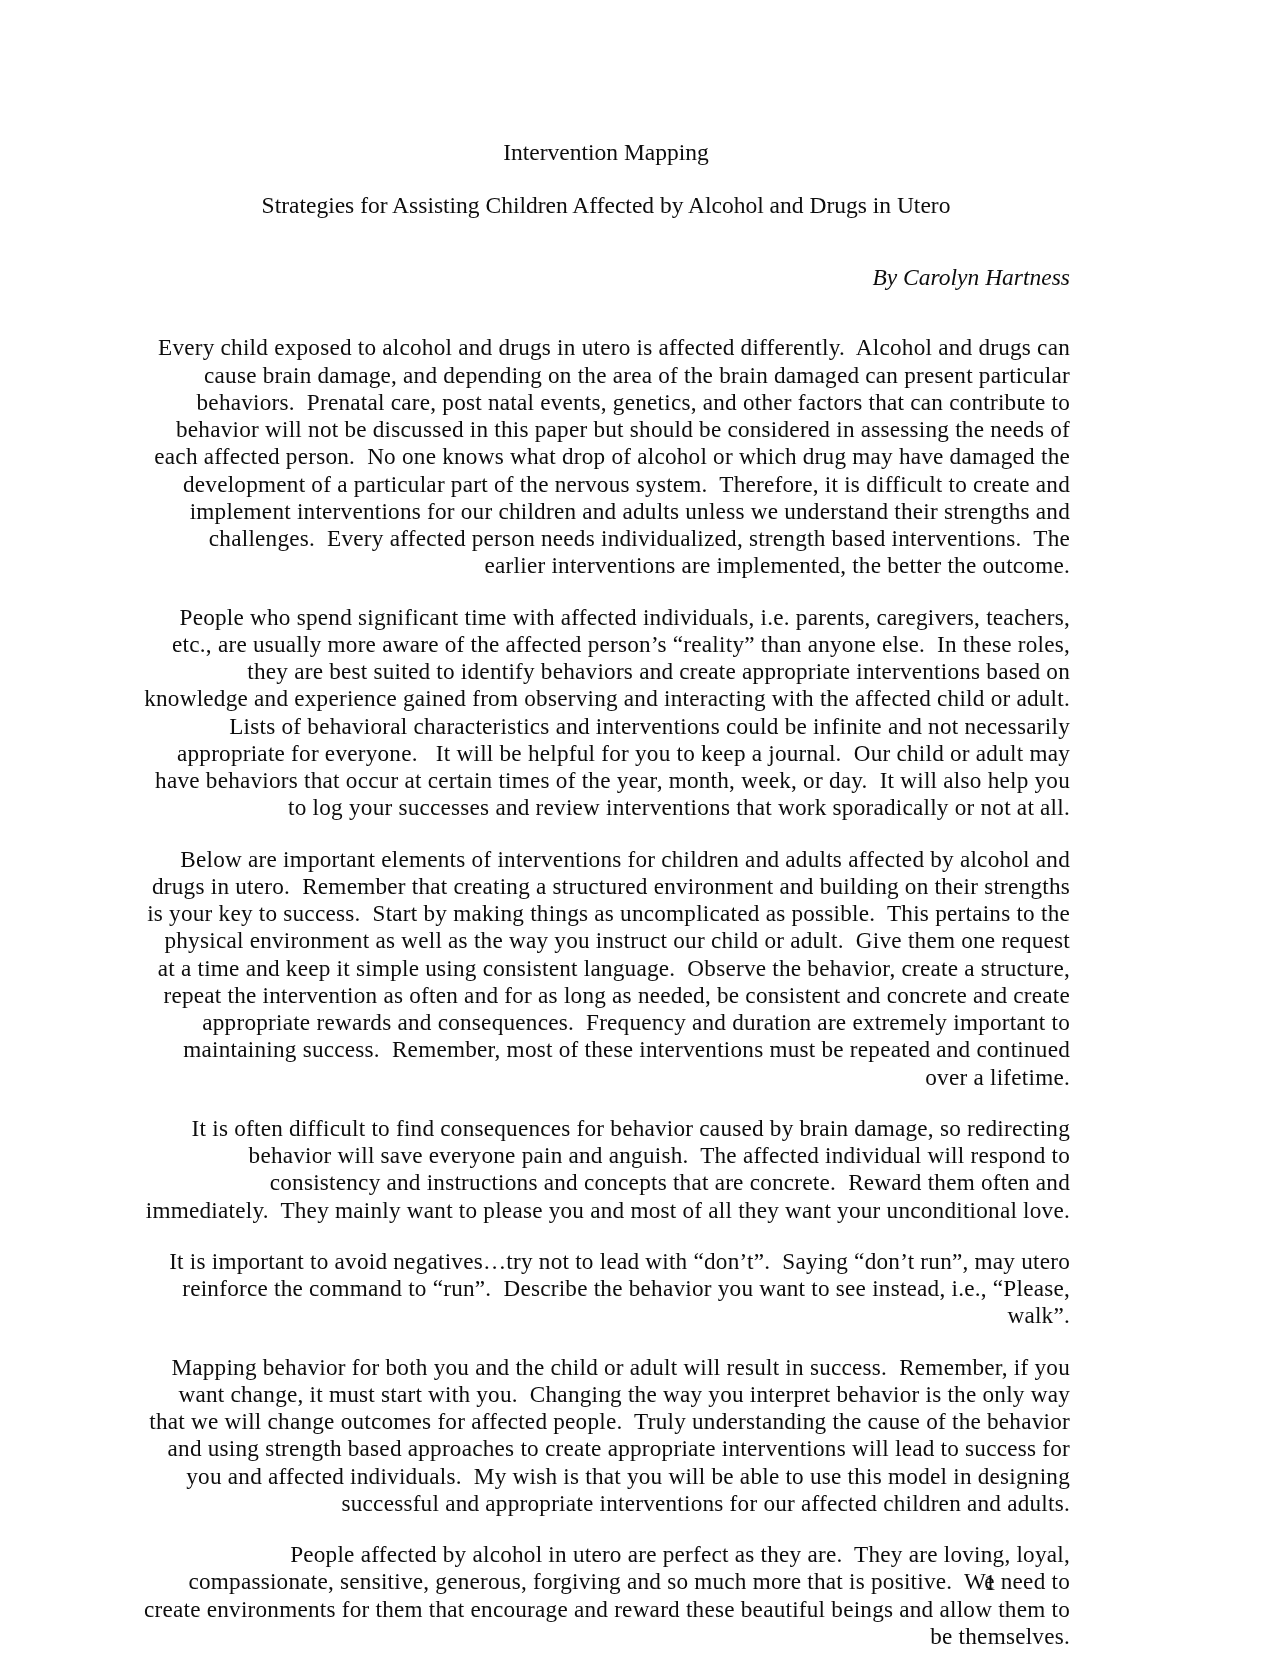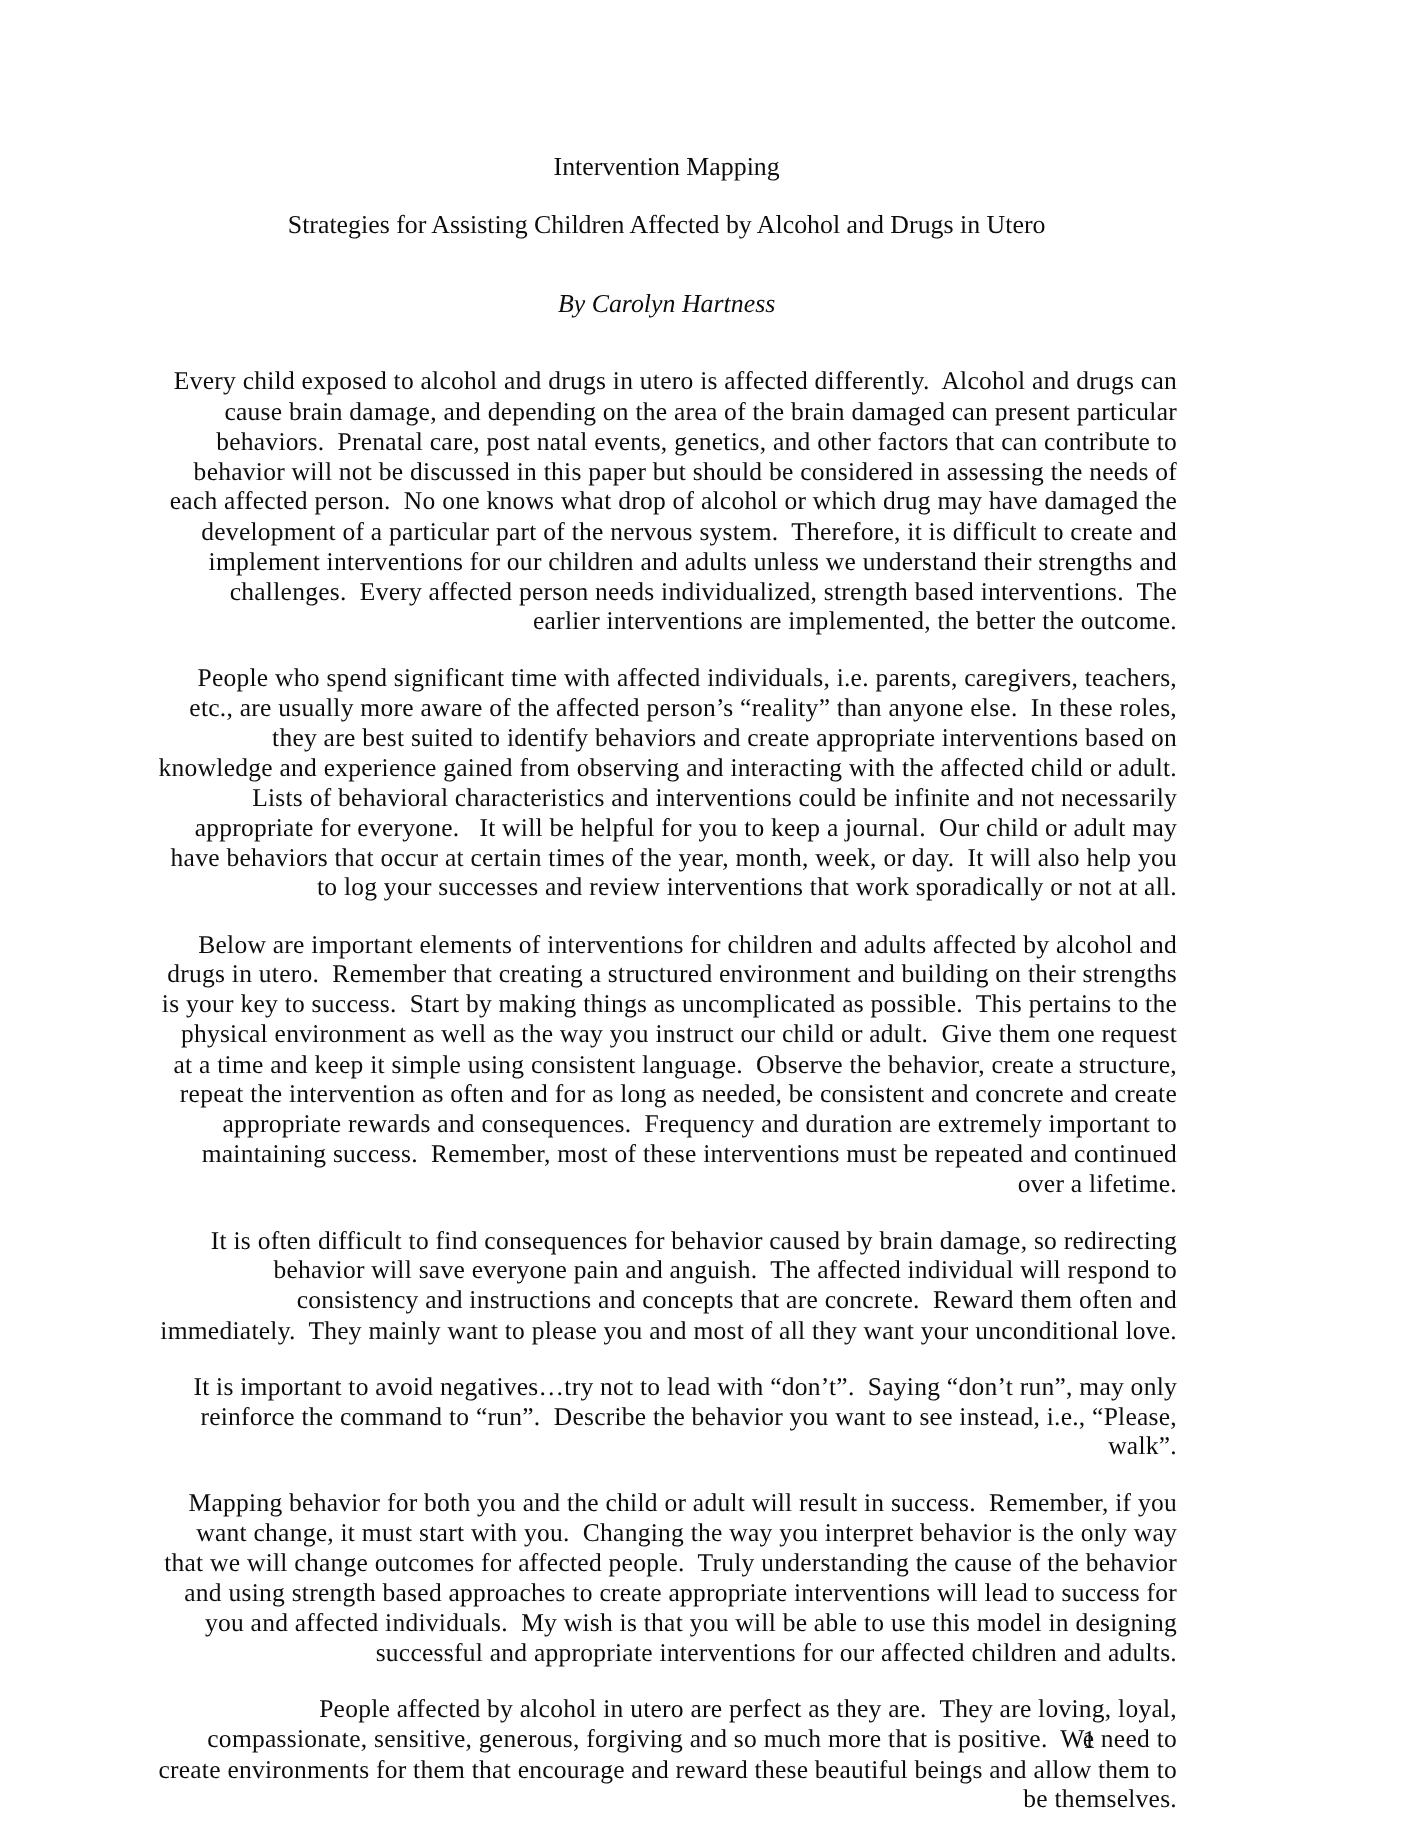--- a/index.html
+++ b/index.html
@@ -33,21 +33,21 @@
   
   .title-block {
     text-align: center;
     font-size: 23.5px;
     line-height: 1.22;
   }
   .title-line-1 { display: block; }
   .title-line-2 { display: block; margin-top: 24px; }
 
   .byline {
-    text-align: center;
+    text-align: right;
     font-style: italic;
     font-size: 23.5px;
     margin-top: 45px;
   }
 
   
   .body-block {
     margin-top: 43px;
   }
   .para {
@@ -89,21 +89,21 @@
       <span class="title-line-2">Strategies for Assisting Children Affected by Alcohol and Drugs in Utero</span>
     </div>
 
     <div class="byline">By Carolyn Hartness</div>
 
     <div class="body-block">
       <p class="para">Every child exposed to alcohol and drugs in utero is affected differently.  Alcohol and drugs can cause brain damage, and depending on the area of the brain damaged can present particular behaviors.  Prenatal care, post natal events, genetics, and other factors that can contribute to behavior will not be discussed in this paper but should be considered in assessing the needs of each affected person.  No one knows what drop of alcohol or which drug may have damaged the development of a particular part of the nervous system.  Therefore, it is difficult to create and implement interventions for our children and adults unless we understand their strengths and challenges.  Every affected person needs individualized, strength based interventions.  The earlier interventions are implemented, the better the outcome.</p>
       <p class="para">People who spend significant time with affected individuals, i.e. parents, caregivers, teachers, etc., are usually more aware of the affected person’s “reality” than anyone else.  In these roles, they are best suited to identify behaviors and create appropriate interventions based on knowledge and experience gained from observing and interacting with the affected child or adult.  Lists of behavioral characteristics and interventions could be infinite and not necessarily appropriate for everyone.   It will be helpful for you to keep a journal.  Our child or adult may have behaviors that occur at certain times of the year, month, week, or day.  It will also help you to log your successes and review interventions that work sporadically or not at all.</p>
       <p class="para">Below are important elements of interventions for children and adults affected by alcohol and drugs in utero.  Remember that creating a structured environment and building on their strengths is your key to success.  Start by making things as uncomplicated as possible.  This pertains to the physical environment as well as the way you instruct our child or adult.  Give them one request at a time and keep it simple using consistent language.  Observe the behavior, create a structure, repeat the intervention as often and for as long as needed, be consistent and concrete and create appropriate rewards and consequences.  Frequency and duration are extremely important to maintaining success.  Remember, most of these interventions must be repeated and continued over a lifetime.</p>
       <p class="para">It is often difficult to find consequences for behavior caused by brain damage, so redirecting behavior will save everyone pain and anguish.  The affected individual will respond to consistency and instructions and concepts that are concrete.  Reward them often and immediately.  They mainly want to please you and most of all they want your unconditional love.</p>
-      <p class="para">It is important to avoid negatives…try not to lead with “don’t”.  Saying “don’t run”, may only reinforce the command to “run”.  Describe the behavior you want to see instead, i.e., “Please, walk”.</p>
+      <p class="para">It is important to avoid negatives…try not to lead with “don’t”.  Saying “don’t run”, may utero reinforce the command to “run”.  Describe the behavior you want to see instead, i.e., “Please, walk”.</p>
       <p class="para">Mapping behavior for both you and the child or adult will result in success.  Remember, if you want change, it must start with you.  Changing the way you interpret behavior is the only way that we will change outcomes for affected people.  Truly understanding the cause of the behavior and using strength based approaches to create appropriate interventions will lead to success for you and affected individuals.  My wish is that you will be able to use this model in designing successful and appropriate interventions for our affected children and adults.</p>
       <p class="para tight">People affected by alcohol in utero are perfect as they are.  They are loving, loyal, compassionate, sensitive, generous, forgiving and so much more that is positive.  We need to create environments for them that encourage and reward these beautiful beings and allow them to be themselves.</p>
 
       <div class="closing">Thank you for making a difference!</div>
     </div>
 
   </div>
 
   <div class="page-number">1</div>
 

